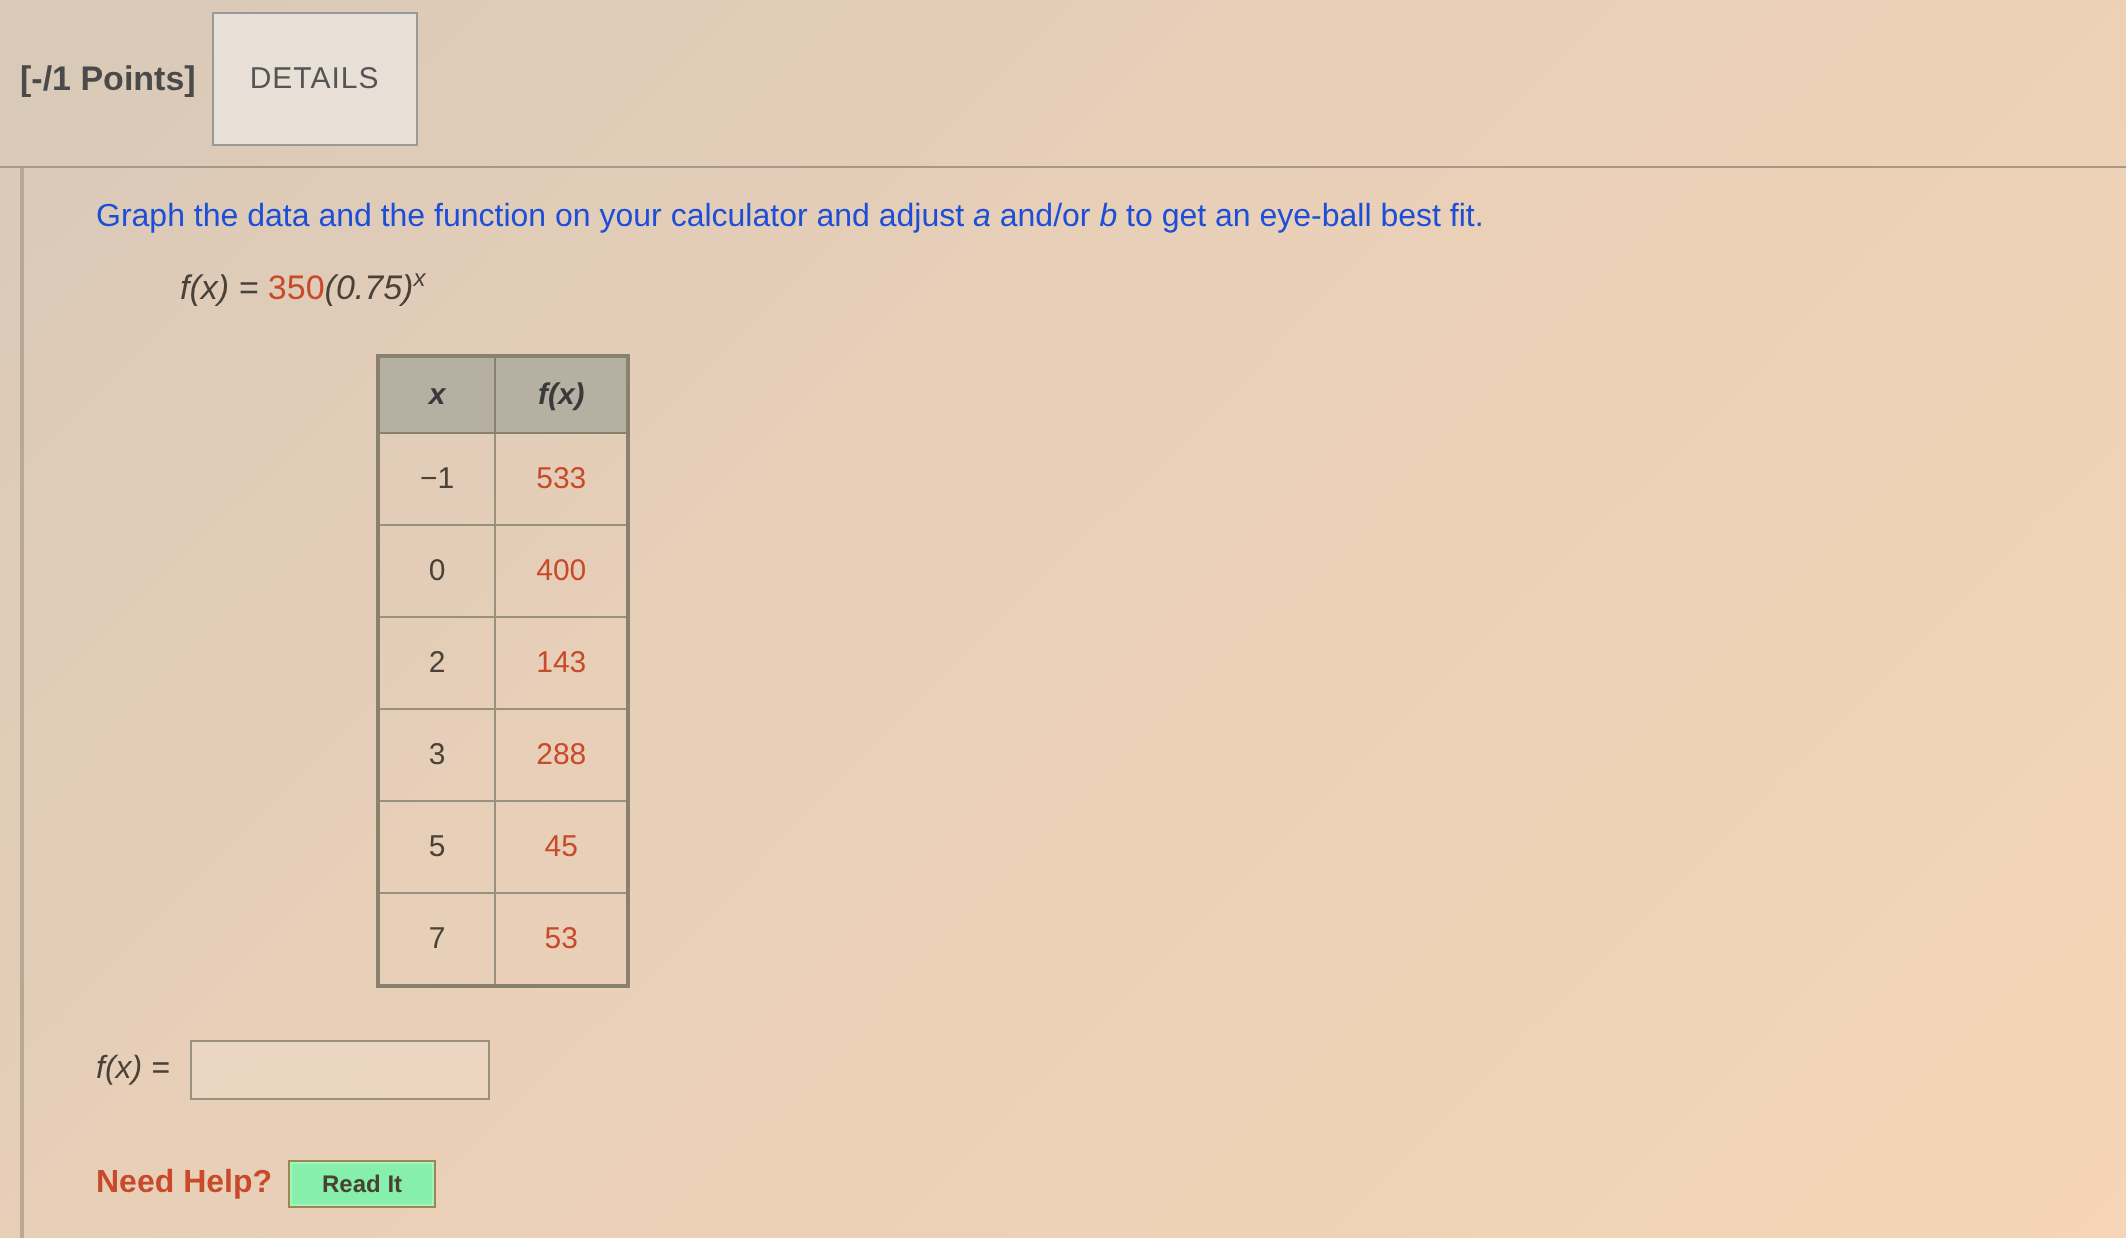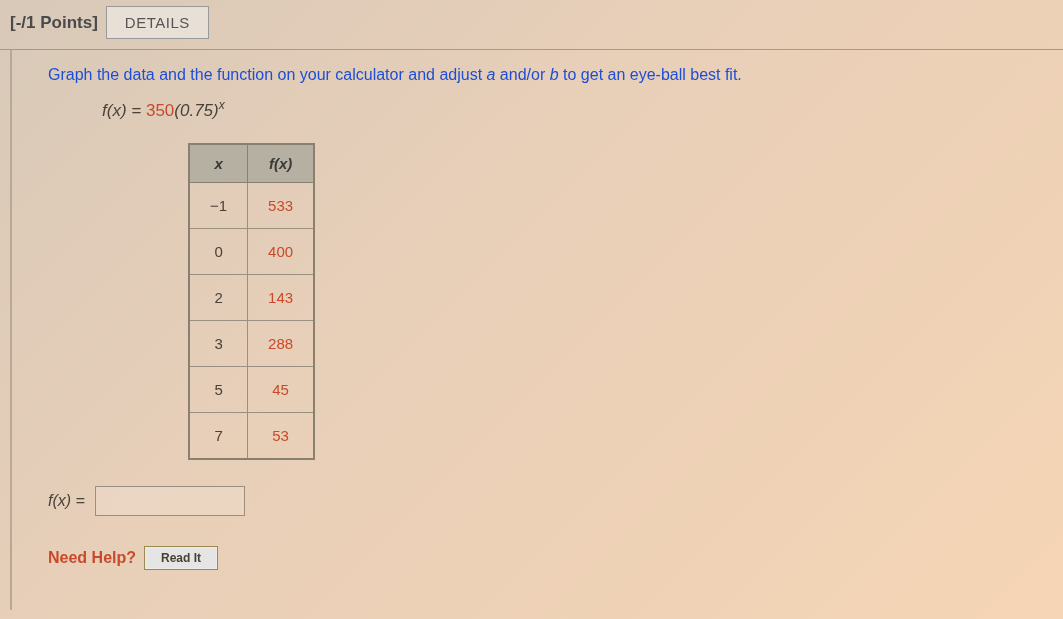--- a/index.html
+++ b/index.html
@@ -18,21 +18,21 @@
     gap: 8px;
   }
   .points {
     font-weight: bold;
     color: #4a4a4a;
     font-size: 17px;
   }
   .details-btn {
     border: 1px solid #999;
     background: #e8e0d6;
-    padding: 7px 18px;
+    padding: 24px 18px;
     font-size: 15px;
     color: #555;
     letter-spacing: 0.5px;
     cursor: pointer;
     font-family: inherit;
   }
   .problem-id {
     font-weight: bold;
     color: #5a5048;
     font-size: 17px;
@@ -49,21 +49,21 @@
     margin-left: 10px;
     height: 560px;
   }
   .instruction {
     color: #1d4ed8;
     font-size: 16px;
     margin-bottom: 14px;
   }
   .instruction .ital { font-style: italic; }
   .formula {
-    margin-left: 54px;
+    margin-left: 42px;
     font-style: italic;
     font-size: 17px;
     color: #4a4238;
     margin-bottom: 22px;
   }
   .formula .red { color: #c94a2a; font-style: normal; }
   .formula sup { font-size: 12px; font-style: italic; }
   table.data {
     margin-left: 140px;
     border-collapse: collapse;
@@ -110,21 +110,21 @@
     align-items: center;
     margin-top: 30px;
     gap: 8px;
   }
   .help-label {
     color: #c94a2a;
     font-weight: bold;
     font-size: 16px;
   }
   .read-btn {
-    background: #e5e5e5;
+    background: #86efac;
     border: 1px solid #9a8a50;
     padding: 4px 16px;
     font-size: 12px;
     font-weight: bold;
     color: #4a4230;
     cursor: pointer;
     font-family: inherit;
     box-shadow: inset 0 0 0 1px rgba(255,255,255,0.25);
   }
 </style>

